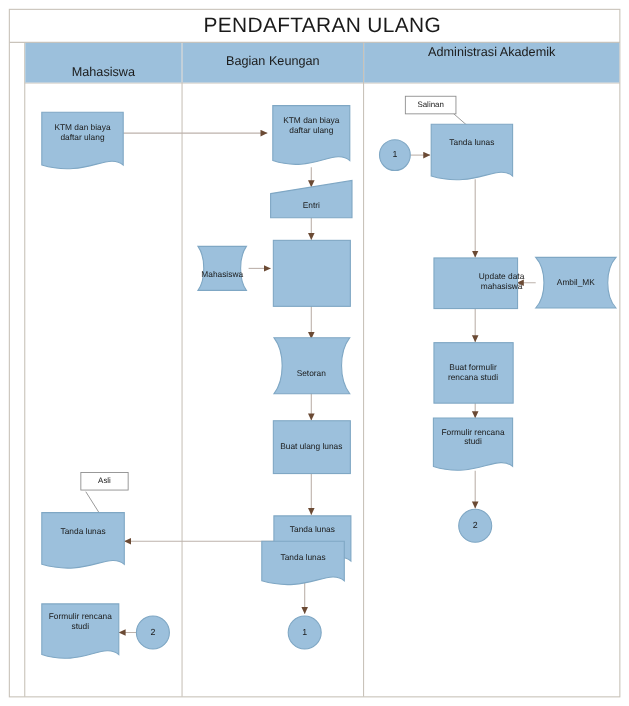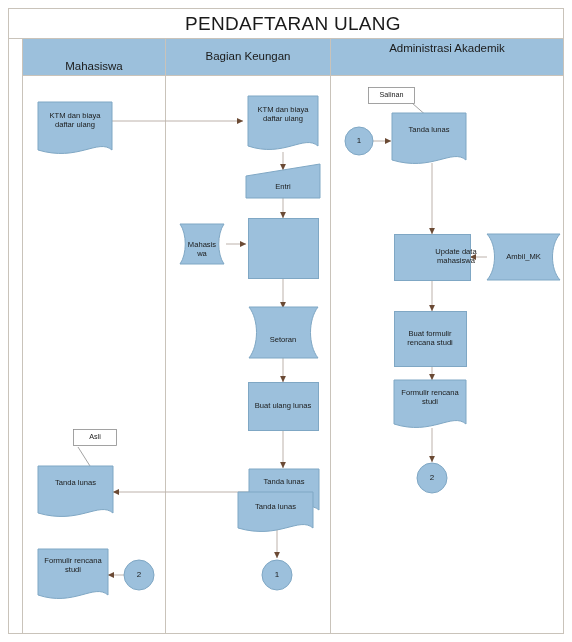--- a/index.html
+++ b/index.html
@@ -185,21 +185,21 @@
   <div class="lbl t-head" style="left:331px;top:39px;width:232px;height:20px;">Administrasi Akademik</div>
 
   <div class="lbl t-shape" style="left:40px;top:102px;width:70px;height:38px;">KTM dan biaya daftar ulang</div>
   <div class="lbl t-note" style="left:74px;top:430px;width:42px;height:15px;">Asli</div>
   <div class="lbl t-shape" style="left:40px;top:468px;width:71px;height:30px;">Tanda lunas</div>
   <div class="lbl t-shape" style="left:40px;top:551px;width:66px;height:30px;">Formulir rencana studi</div>
   <div class="lbl t-conn" style="left:124px;top:560px;width:30px;height:30px;">2</div>
 
   <div class="lbl t-shape" style="left:250px;top:97px;width:66px;height:36px;">KTM dan biaya daftar ulang</div>
   <div class="lbl t-shape" style="left:246px;top:176px;width:74px;height:22px;">Entri</div>
-  <div class="lbl t-shape" style="left:184px;top:226px;width:36px;height:48px;flex-direction:column;">
+  <div class="lbl t-shape" style="left:184px;top:226px;width:36px;height:48px;flex-direction:row;">
     <span>Mahasis</span>
     <span>wa</span>
   </div>
   <div class="lbl t-shape" style="left:252px;top:308px;width:62px;height:64px;">Setoran</div>
   <div class="lbl t-shape" style="left:252px;top:383px;width:62px;height:46px;">Buat ulang lunas</div>
   <div class="lbl t-shape" style="left:251px;top:471px;width:66px;height:22px;">Tanda lunas</div>
   <div class="lbl t-shape" style="left:240px;top:496px;width:71px;height:22px;">Tanda lunas</div>
   <div class="lbl t-conn" style="left:262px;top:560px;width:30px;height:30px;">1</div>
 
   <div class="lbl t-note" style="left:369px;top:88px;width:45px;height:15px;">Salinan</div>

